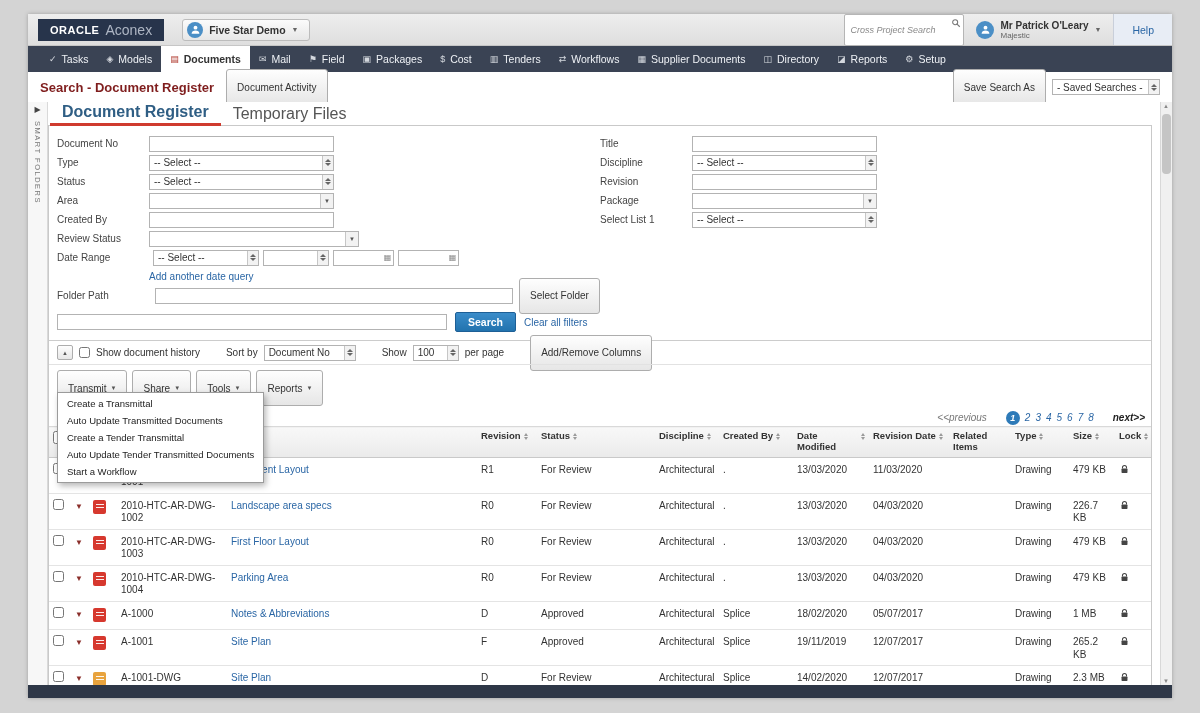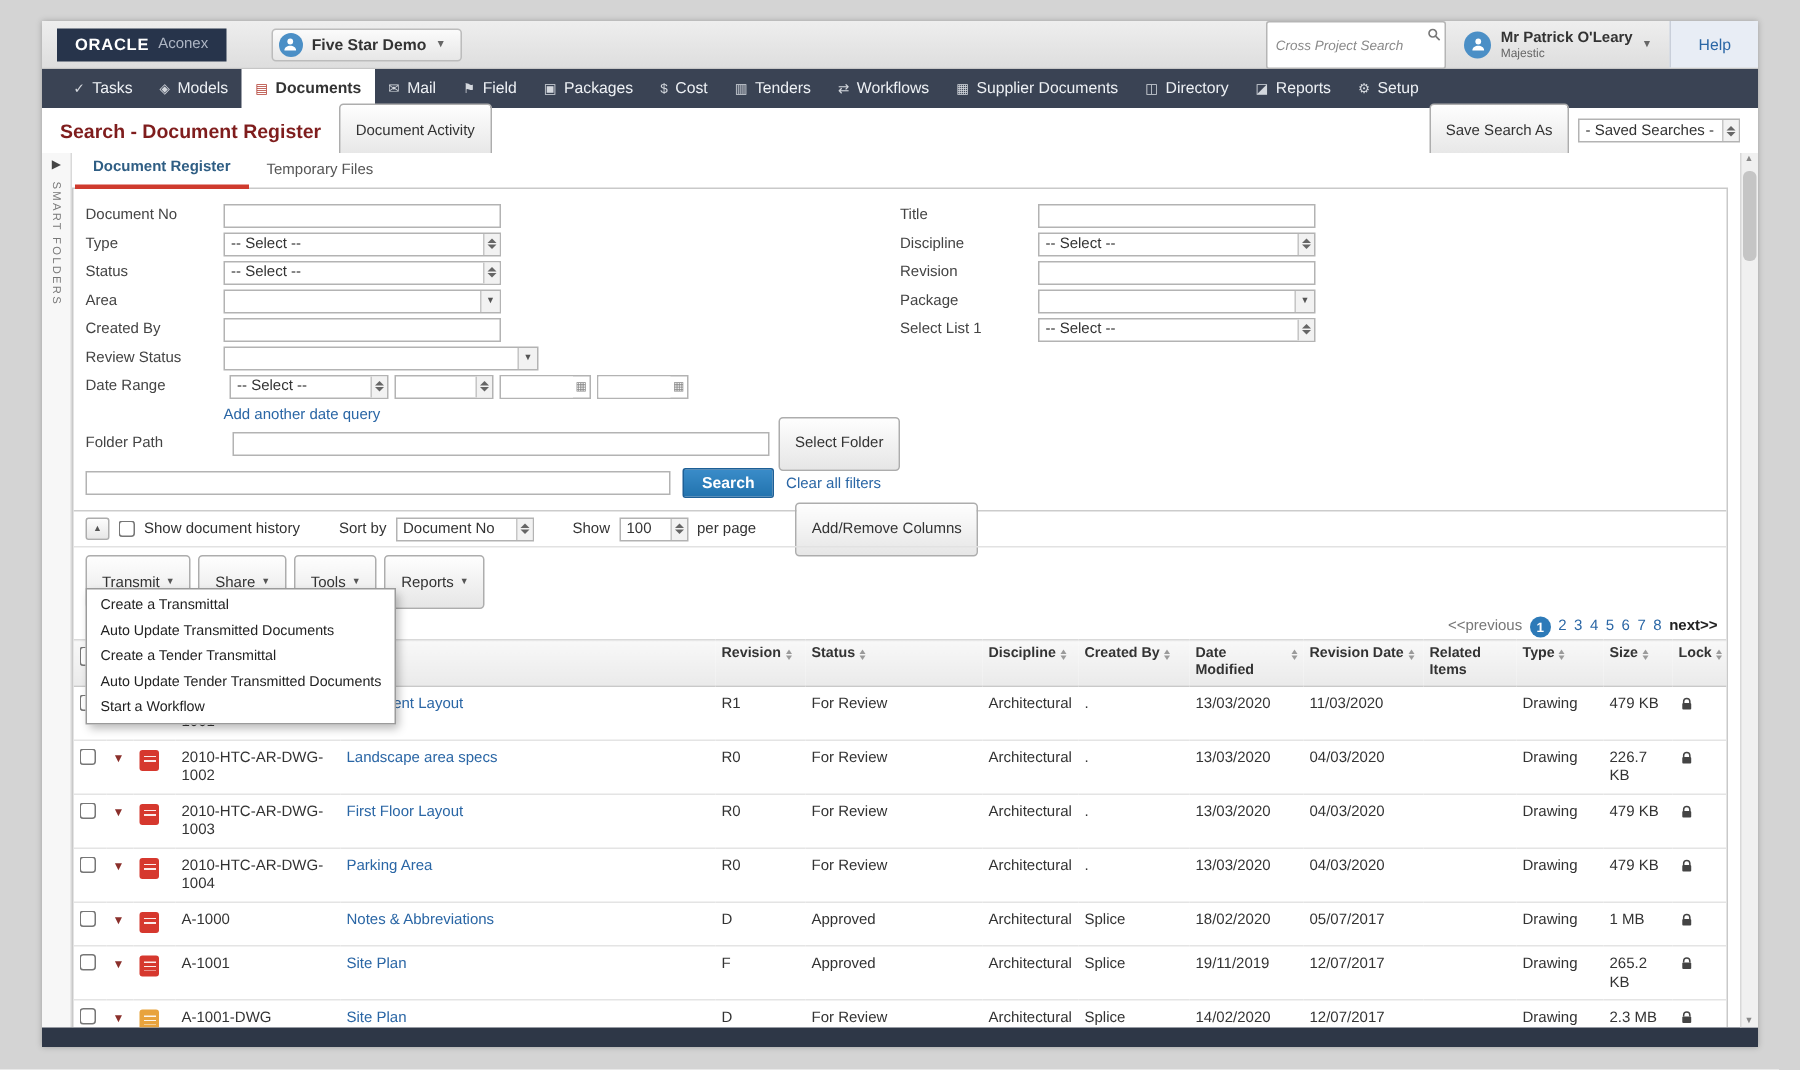--- a/index.html
+++ b/index.html
@@ -2,24 +2,24 @@
 <html><head>
 <meta charset="utf-8">
 <style>
   * { margin:0; padding:0; box-sizing:border-box; }
   html,body { width:1200px; height:713px; }
   body { background:#d4d4d4; font-family:"Liberation Sans","DejaVu Sans",sans-serif; color:#333; overflow:hidden; }
   .stage { width:1200px; height:713px; display:flex; justify-content:center; }
   .app { width:1144px; height:684px; margin-top:14px; background:#fff; display:flex; flex-direction:column; box-shadow:0 0 4px rgba(0,0,0,.25); }
 
   
-  .topbar { height:32px; flex:0 0 32px; background:linear-gradient(#eeeeee,#dedede); border-bottom:1px solid #c6c6c6; display:flex; align-items:center; padding-left:10px;gap:12px; }
+  .topbar { height:32px; flex:0 0 32px; background:linear-gradient(#eeeeee,#dedede); border-bottom:1px solid #c6c6c6; display:flex; align-items:center; padding-left:10px; }
   .logo { background:#27344b; height:22px; display:flex; align-items:center; padding:0 12px; gap:6px; }
   .logo-oracle { color:#fff; font-weight:bold; font-size:11px; letter-spacing:.5px; }
-  .logo-aconex { color:#aeb6c4; font-size:10px; }
+  .logo-aconex { color:#aeb6c4; font-size:14px; }
   .pill { margin-left:18px; display:flex; align-items:center; gap:6px; height:22px; padding:0 10px 0 4px; background:linear-gradient(#fbfbfb,#e7e7e7); border:1px solid #bcbcbc; border-radius:3px; font-size:10.5px; font-weight:bold; }
   .avatar-circle { width:16px; height:16px; border-radius:50%; background:#4b8fc6; display:inline-flex; align-items:center; justify-content:center; flex:0 0 auto; }
   .avatar-circle svg { width:11px; height:11px; }
   .chev { font-size:7px; color:#666; }
   .topbar-right { margin-left:auto; display:flex; align-items:center; gap:12px; height:100%; }
   .cps-wrap { position:relative; }
   .cps { width:120px; height:32px; font-size:9px; font-style:italic; padding:0 17px 0 5px; border:1px solid #b5b5b5; border-radius:2px; font-family:inherit; }
   .cps::placeholder { font-style:italic; color:#8a8a8a; }
   .cps-ico { position:absolute; right:3px; top:4px; width:10px; height:10px; }
   .user-chip { display:flex; align-items:center; gap:6px; }
@@ -47,21 +47,21 @@
   .rail-toggle { font-size:8px; color:#444; line-height:10px; }
   .rail-label { writing-mode:vertical-rl; font-size:7.5px; letter-spacing:1.5px; color:#777; margin-top:6px; }
   .main { flex:1; padding-right:8px; display:flex; flex-direction:column; overflow:hidden; }
   .vscroll { width:12px; flex:0 0 12px; background:#f0f0f0; border-left:1px solid #d8d8d8; position:relative; font-size:6px; color:#888; text-align:center; }
   .vs-up { position:absolute; top:1px; left:2px; }
   .vs-dn { position:absolute; bottom:1px; left:2px; }
   .vs-thumb { position:absolute; top:12px; left:1px; width:9px; height:60px; background:#c5c5c5; border-radius:4px; }
 
   
   .tabs { height:24px; flex:0 0 24px; display:flex; align-items:flex-end; border-bottom:1px solid #c9c9c9; padding-left:2px; }
-  .tab { padding:0 12px; font-size:10px; line-height:22px; color:#555; }
+  .tab { padding:0 12px; font-size:16px; line-height:22px; color:#555; }
   .tab.active { color:#2f5e84; font-weight:bold; border-bottom:3px solid #cf3b2e; margin-bottom:-1px; }
 
   .panel { border-left:1px solid #c9c9c9; border-right:1px solid #c9c9c9; flex:1; display:flex; flex-direction:column; overflow:hidden; }
 
   
   .form { display:flex; padding:8px 8px 0 8px; }
   .fcol { width:50%; }
   .frow { display:flex; align-items:center; height:19px; }
   .flabel { width:92px; flex:0 0 92px; font-size:10px; color:#444; }
   .txt { height:16px; border:1px solid #b3b3b3; font-size:10px; padding:0 3px; background:#fff; font-family:inherit; }
@@ -85,21 +85,21 @@
   .options { border-top:1px solid #cccccc; height:24px; flex:0 0 24px; display:flex; align-items:center; gap:6px; padding:0 8px; font-size:10px; color:#333; }
   .mini-btn { width:16px; height:15px; border:1px solid #adadad; border-radius:2px; background:linear-gradient(#fdfdfd,#e7e7e7); font-size:6px; color:#555; display:inline-flex; align-items:center; justify-content:center; }
   .options input[type=checkbox] { width:11px; height:11px; }
   .gap { width:14px; }
 
   
   .actions-row { position:relative; display:flex; align-items:center; gap:5px; padding:5px 8px 3px 8px; border-top:1px solid #e2e2e2; }
   .caret { font-size:6px; color:#555; }
   .menu { position:absolute; top:27px; left:8px; background:#fff; border:1px solid #9b9b9b; box-shadow:2px 3px 6px rgba(0,0,0,.28); z-index:20; padding:2px 0; min-width:176px; }
   .menu-item { font-size:9.5px; padding:3px 9px; white-space:nowrap; color:#222; }
-  .pag-row { height:17px; flex:0 0 17px; display:flex; align-items:center; justify-content:flex-end; gap:5px; padding-right:6px; font-size:10px; }
+  .pag-row { height:17px; flex:0 0 17px; display:flex; align-items:center; justify-content:flex-end; gap:19px; padding-right:6px; font-size:10px;font-style:italic; }
   .pag-prev { color:#777; }
   .page-num { color:#2a66a5; }
   .page-num.current { background:#2d7ab8; color:#fff; border-radius:50%; width:14px; height:14px; display:inline-flex; align-items:center; justify-content:center; font-weight:bold; font-size:9px; }
   .pag-next { color:#222; font-weight:bold; }
 
   
   .tbl-wrap { flex:1; overflow:hidden; }
   table.doc { width:1104px; border-collapse:collapse; table-layout:fixed; }
   thead th { background:linear-gradient(#f8f8f8,#eaeaea); border-bottom:1px solid #c9c9c9; border-top:1px solid #d9d9d9; font-size:9.5px; text-align:left; padding:4px 4px; color:#333; vertical-align:top; line-height:1.15; }
   .th-inner { display:flex; align-items:flex-start; gap:3px; }

